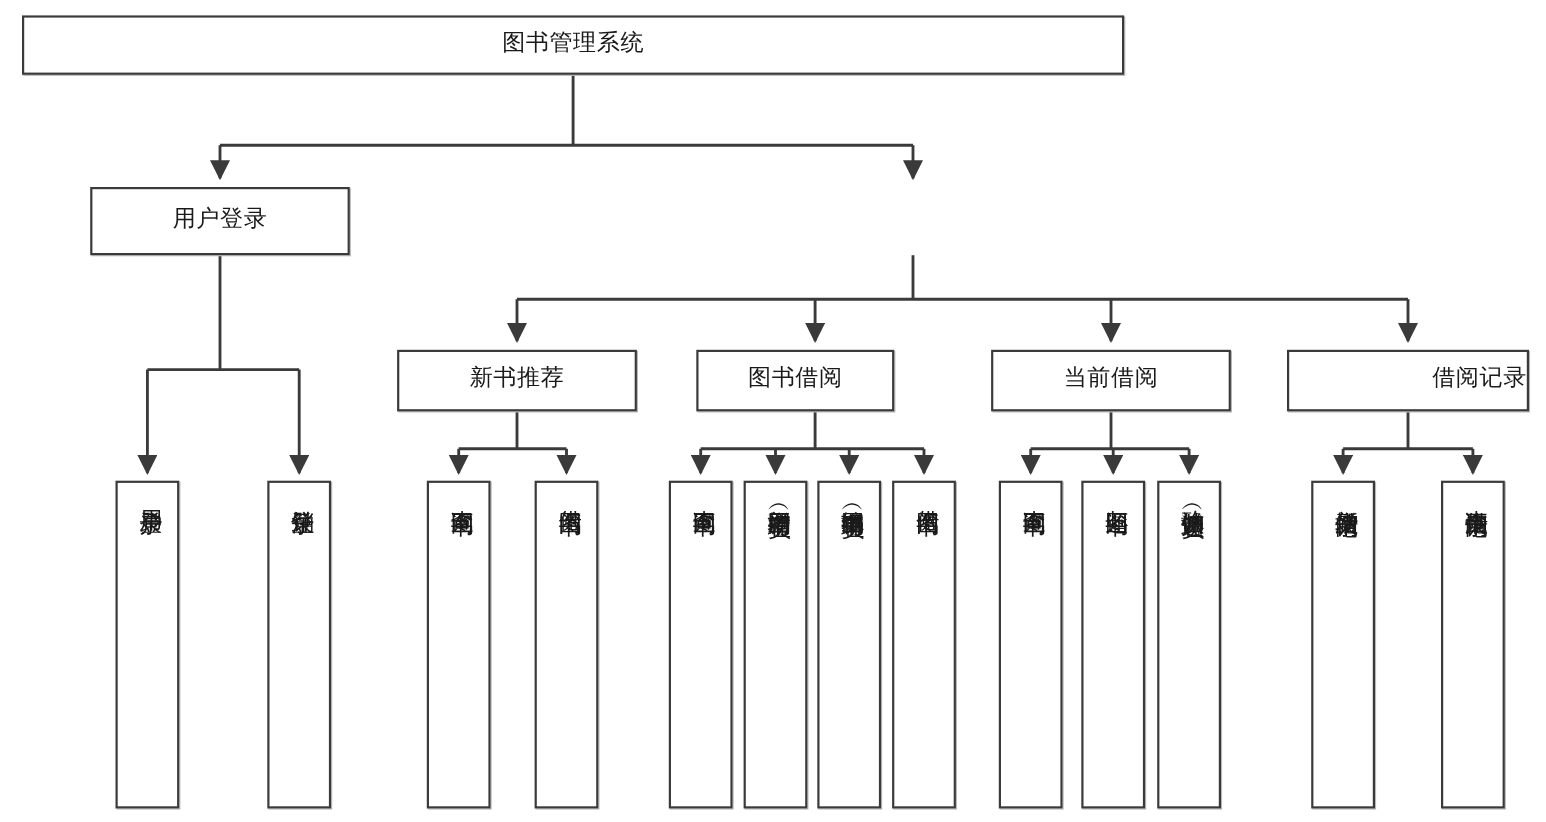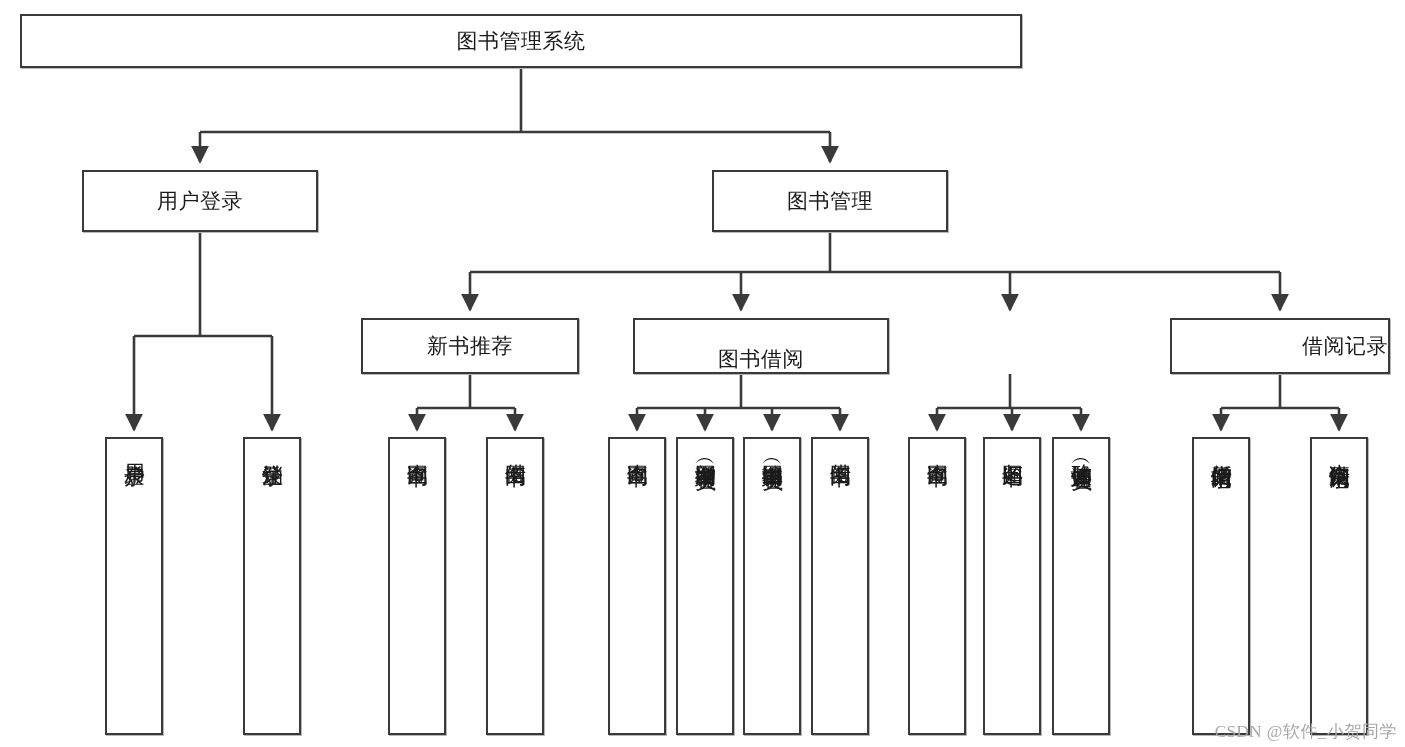--- a/index.html
+++ b/index.html
@@ -5,21 +5,21 @@
   html, body {
     margin: 0;
     padding: 0;
     background: #ffffff;
   }
   #canvas {
     position: relative;
     width: 1405px;
     height: 747px;
     background: #ffffff;
-    font-family: Liberation Serif, serif;
+    font-family: Liberation Mono, monospace;
     overflow: hidden;
   }
   svg.wires {
     position: absolute;
     left: 0;
     top: 0;
     width: 1405px;
     height: 747px;
     pointer-events: none;
   }
@@ -122,29 +122,29 @@
     </g>
   </svg>
 
   <div class="node horiz" id="node-root" style="left: 20px; top: 14px; width: 1002px; height: 54px;">
     <span class="lbl">图书管理系统</span>
   </div>
 
   <div class="node horiz" id="node-l2-0" style="left: 82px; top: 170px; width: 236px; height: 62px;">
     <span class="lbl">用户登录</span>
   </div>
-  <div class="node horiz" id="node-l2-1" style="left: 712px; top: 170px; width: 236px; height: 62px;">
-    <span class="lbl">图书管理</span>
-  </div>
 
   <div class="node horiz" id="node-l3-0" style="left: 361px; top: 318px; width: 218px; height: 56px; justify-content: center;">
     <span class="lbl">新书推荐</span>
   </div>
-  <div class="node horiz" id="node-l3-1" style="left: 633px; top: 318px; width: 256px; height: 56px; align-items: flex-end;">
+  <div class="node horiz" id="node-l3-1" style="left: 633px; top: 318px; width: 180px; height: 56px;">
     <span class="lbl">图书借阅</span>
+  </div>
+  <div class="node horiz" id="node-l3-2" style="left: 901px; top: 318px; width: 218px; height: 56px;">
+    <span class="lbl">当前借阅</span>
   </div>
   <div class="node horiz" id="node-l3-3" style="left: 1170px; top: 318px; width: 220px; height: 56px; justify-content: flex-end;">
     <span class="lbl">借阅记录</span>
   </div>
 
   <div class="node vert" id="node-leaf-0" style="left: 105px; top: 437px; width: 58px; height: 298px;">
     <span class="lbl">用户登录</span>
   </div>
   <div class="node vert" id="node-leaf-1" style="left: 243px; top: 437px; width: 58px; height: 298px;">
     <span class="lbl">注销登录</span>
@@ -176,14 +176,13 @@
   <div class="node vert" id="node-leaf-10" style="left: 1052px; top: 437px; width: 58px; height: 298px;">
     <span class="lbl">确认归还（管理员）</span>
   </div>
   <div class="node vert" id="node-leaf-11" style="left: 1192px; top: 437px; width: 58px; height: 298px;">
     <span class="lbl">新增借阅记录</span>
   </div>
   <div class="node vert" id="node-leaf-12" style="left: 1310px; top: 437px; width: 58px; height: 298px;">
     <span class="lbl">查询借阅记录</span>
   </div>
 
-  <div class="watermark">CSDN @软件_小贺同学</div>
 </div>
 
 </body></html>

